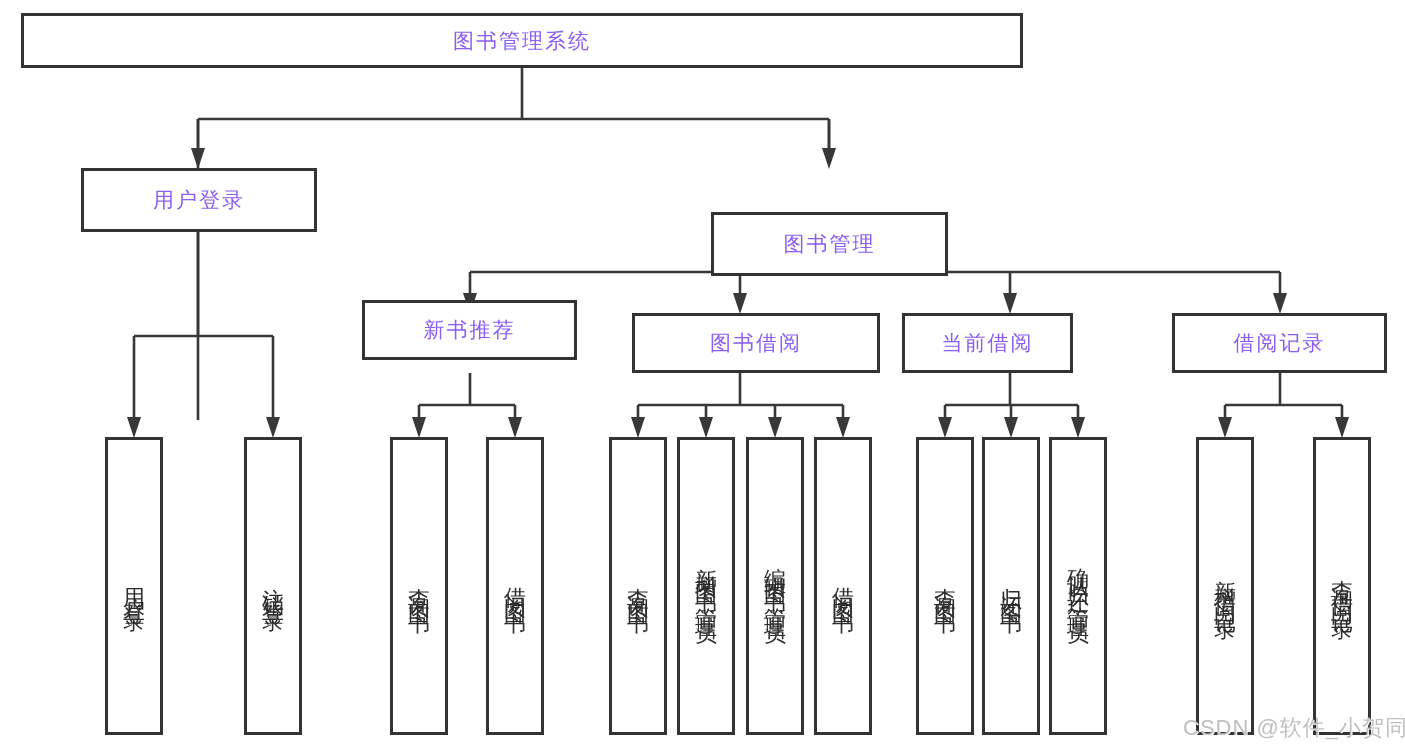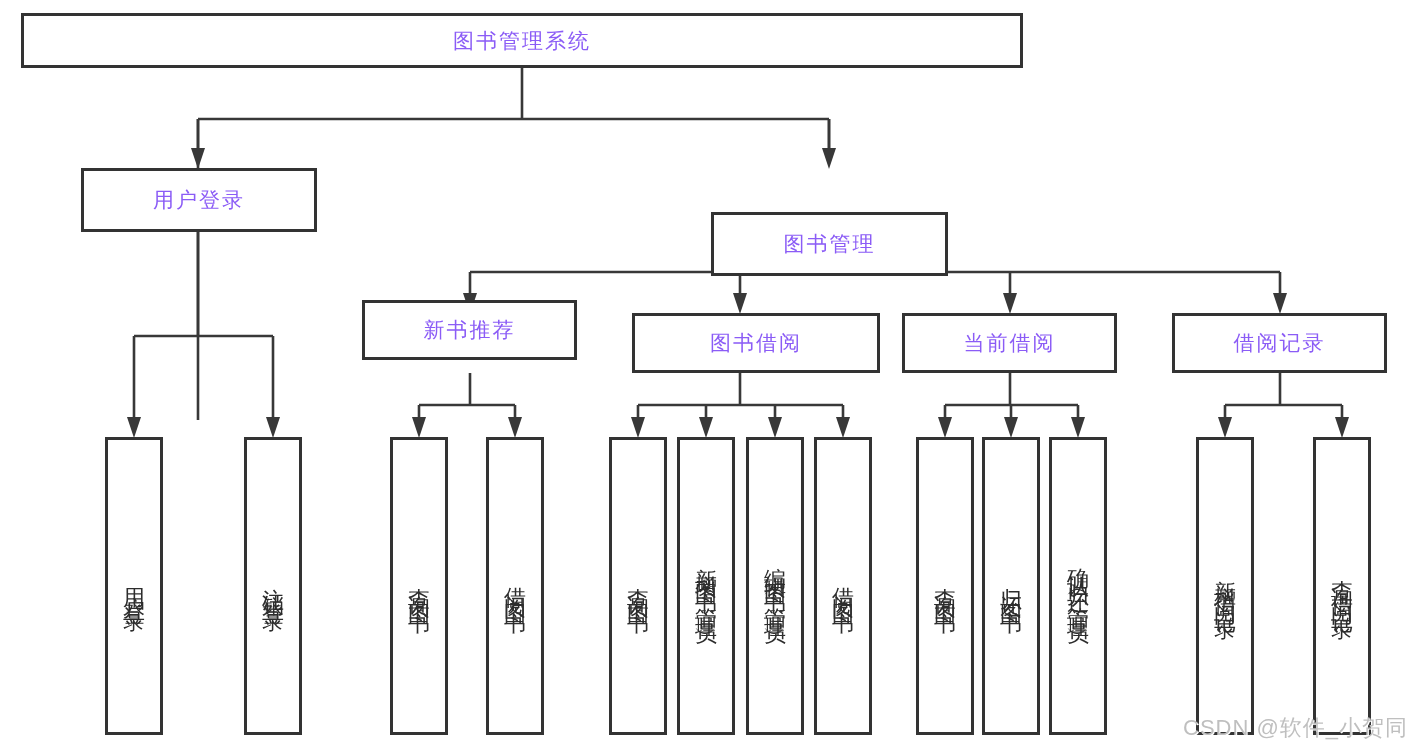--- a/index.html
+++ b/index.html
@@ -115,21 +115,21 @@
   <div class="hbox" style="left:711px;top:168px;width:237px;height:64px;margin-top:44px;">
     <span>图书管理</span>
   </div>
 
   <div class="hbox" style="left:362px;top:300px;width:215px;height:60px;">
     <span>新书推荐</span>
   </div>
   <div class="hbox" style="left:632px;top:313px;width:248px;height:60px;">
     <span>图书借阅</span>
   </div>
-  <div class="hbox" style="left:902px;top:313px;width:215px;height:60px;">
+  <div class="hbox" style="left:902px;top:313px;width:171px;height:60px;">
     <span>当前借阅</span>
   </div>
   <div class="hbox" style="left:1172px;top:313px;width:215px;height:60px;">
     <span>借阅记录</span>
   </div>
 
   <div class="vbox" style="left:105px;top:437px;">
     <span class="vtext">用户登录</span>
   </div>
   <div class="vbox" style="left:244px;top:437px;">

